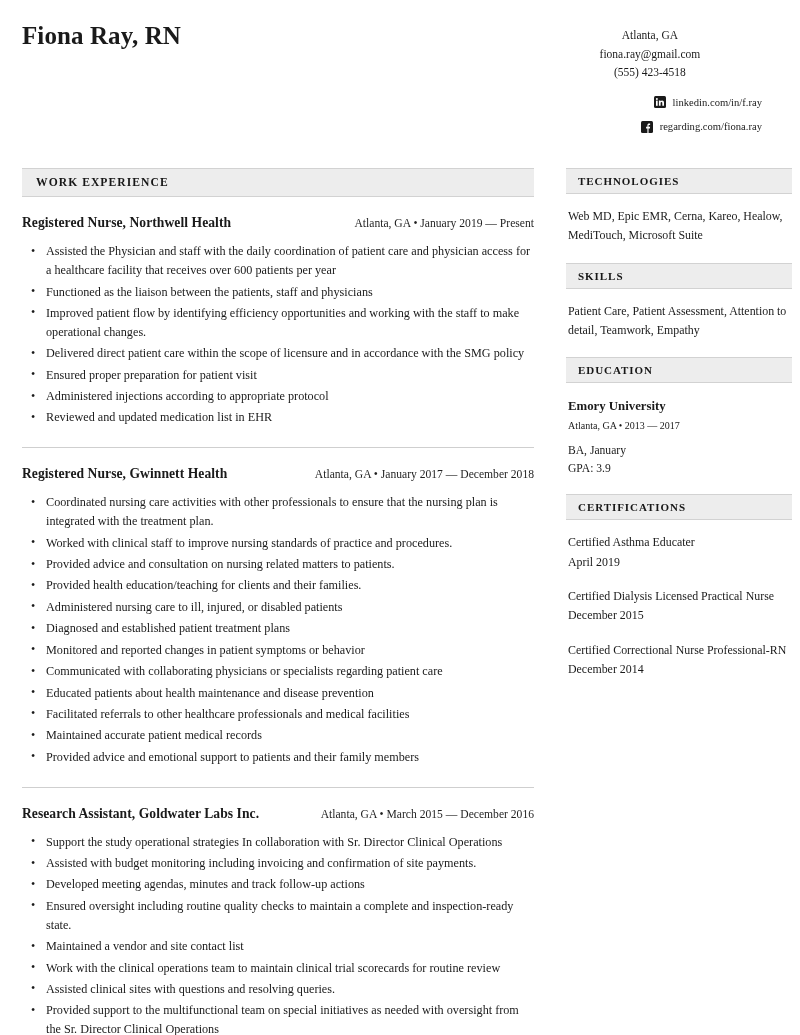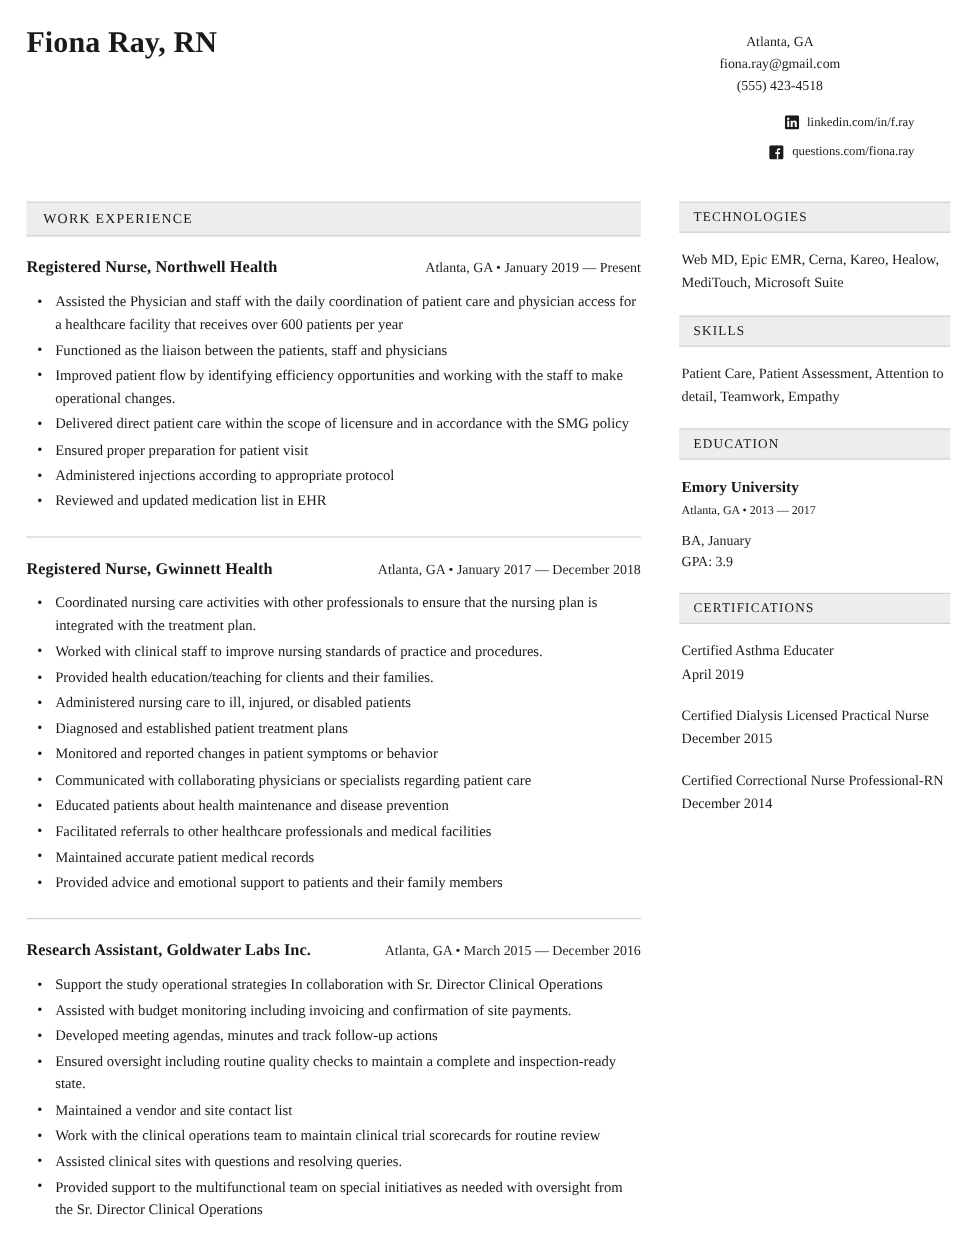--- a/index.html
+++ b/index.html
@@ -79,21 +79,21 @@
   .col-main { width: 512px; flex: 0 0 512px; }
   .col-side { width: 226px; flex: 0 0 226px; margin-left: 32px; }
 
   
   .sec-bar {
     background: #ededed;
     border-top: 1px solid #d2d2d2;
     border-bottom: 1px solid #d2d2d2;
     padding: 7px 0 7px 14px;
     font-size: 11.6px;
-    font-weight: normal;
+    font-weight: bold;
     letter-spacing: 1.05px;
     color: #171717;
     box-sizing: border-box;
   }
   .col-side .sec-bar {
     padding: 6px 0 6px 12px;
     font-size: 11px;
     letter-spacing: .95px;
   }
 
@@ -188,21 +188,21 @@
         <span class="social-label">linkedin.com/in/f.ray</span>
       </div>
 
       <div class="social-row">
         <span class="sicon">
           <svg width="12" height="12" viewBox="0 0 12 12">
             <rect width="12" height="12" rx="1.5" fill="#1a1a1a"></rect>
             <path d="M7.55 12 V7.4 h1.35 l0.2 -1.62 H7.55 V4.77 c0 -0.47 0.13 -0.79 0.8 -0.79 h0.78 V2.55 C8.99 2.53 8.58 2.5 8.1 2.5 c-1.0 0 -1.7 0.62 -1.7 1.77 v1.51 H5.05 V7.4 h1.35 V12 z" fill="#ffffff"></path>
           </svg>
         </span>
-        <span class="social-label">questions.com/fiona.ray</span>
+        <span class="social-label">regarding.com/fiona.ray</span>
       </div>
     </div>
 
   </div>
 
   <div class="columns">
 
     <div class="col-main">
 
       <div class="sec-bar">WORK EXPERIENCE</div>
@@ -225,20 +225,21 @@
       </div>
 
       <div class="entry">
         <div class="entry-head">
           <div class="entry-title">Registered Nurse, Gwinnett Health</div>
           <div class="entry-meta">Atlanta, GA • January 2017 — December 2018</div>
         </div>
         <ul class="bullets">
           <li>Coordinated nursing care activities with other professionals to ensure that the nursing plan is integrated with the treatment plan.</li>
           <li>Worked with clinical staff to improve nursing standards of practice and procedures.</li>
+          <li>Provided advice and consultation on nursing related matters to patients.</li>
           <li>Provided health education/teaching for clients and their families.</li>
           <li>Administered nursing care to ill, injured, or disabled patients</li>
           <li>Diagnosed and established patient treatment plans</li>
           <li>Monitored and reported changes in patient symptoms or behavior</li>
           <li>Communicated with collaborating physicians or specialists regarding patient care</li>
           <li>Educated patients about health maintenance and disease prevention</li>
           <li>Facilitated referrals to other healthcare professionals and medical facilities</li>
           <li>Maintained accurate patient medical records</li>
           <li>Provided advice and emotional support to patients and their family members</li>
         </ul>

